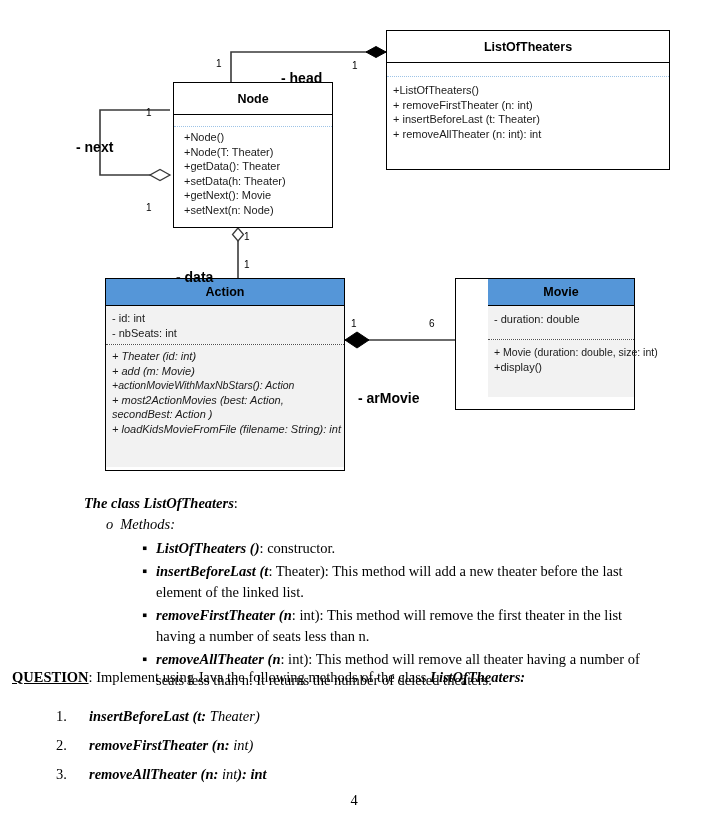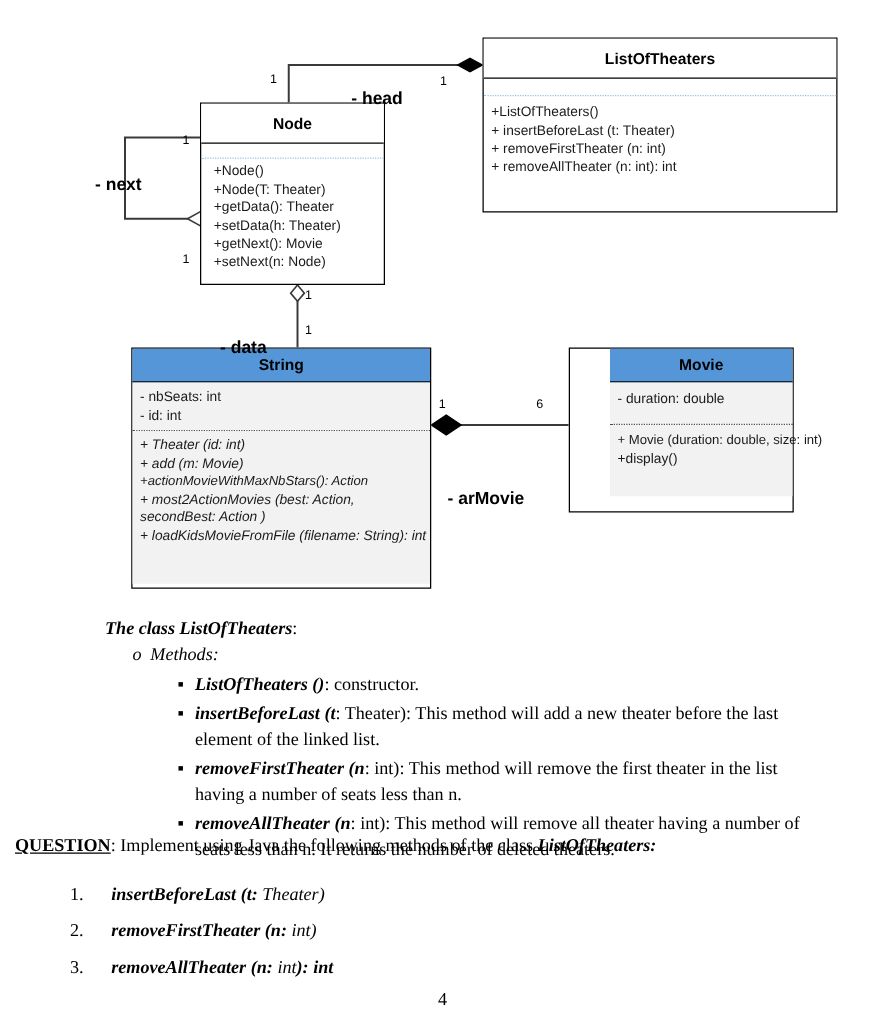--- a/index.html
+++ b/index.html
@@ -205,45 +205,45 @@
     <line x1="345" y1="340" x2="455" y2="340" stroke="#3a3a3a" stroke-width="1.6"></line>
     <polygon points="345,340 357,332 369,340 357,348" fill="#000" stroke="#000" stroke-width="1"></polygon>
   </svg>
 
   <div class="umlbox" style="left:386px; top:10px; width:284px; height:140px;margin-top:20px;">
     <div class="uml-title plain">ListOfTheaters</div>
     <div class="uml-compartment" style="height:13px;"></div>
     <div class="sep-blue"></div>
     <div class="uml-compartment" style="padding-top:6px;">
       <div class="mline">+ListOfTheaters()</div>
+      <div class="mline">+ removeFirstTheater (n: int)</div>
       <div class="mline">+ insertBeforeLast (t: Theater)</div>
-      <div class="mline">+ removeFirstTheater (n: int)</div>
       <div class="mline">+ removeAllTheater (n: int): int</div>
     </div>
   </div>
 
-  <div class="umlbox" style="left:160px; top:82px; width:148px; height:146px;">
+  <div class="umlbox" style="left:173px; top:82px; width:160px; height:146px;">
     <div class="uml-title plain">Node</div>
     <div class="uml-compartment" style="height:11px;"></div>
     <div class="sep-blue"></div>
     <div class="uml-compartment" style="padding-top:3px; padding-left:10px;">
       <div class="mline">+Node()</div>
       <div class="mline">+Node(T: Theater)</div>
       <div class="mline">+getData(): Theater</div>
       <div class="mline">+setData(h: Theater)</div>
       <div class="mline">+getNext(): Movie</div>
       <div class="mline">+setNext(n: Node)</div>
     </div>
   </div>
 
   <div class="umlbox" style="left:105px; top:278px; width:240px; height:193px;">
-    <div class="uml-title blue">String</div>
+    <div class="uml-title blue">Action</div>
     <div class="uml-compartment gray" style="padding-top:5px;">
+      <div class="mline">- id: int</div>
       <div class="mline">- nbSeats: int</div>
-      <div class="mline">- id: int</div>
     </div>
     <div class="sep-dark"></div>
     <div class="uml-compartment gray" style="padding-top:4px; height:122px;">
       <div class="mline it">+ Theater (id: int)</div>
       <div class="mline it">+ add (m: Movie)</div>
       <div class="mline it" style="font-size:10.5px;">+actionMovieWithMaxNbStars(): Action</div>
       <div class="mline wrap it">+ most2ActionMovies (best: Action, secondBest: Action )</div>
       <div class="mline wrap it">+ loadKidsMovieFromFile (filename: String): int</div>
     </div>
   </div>

